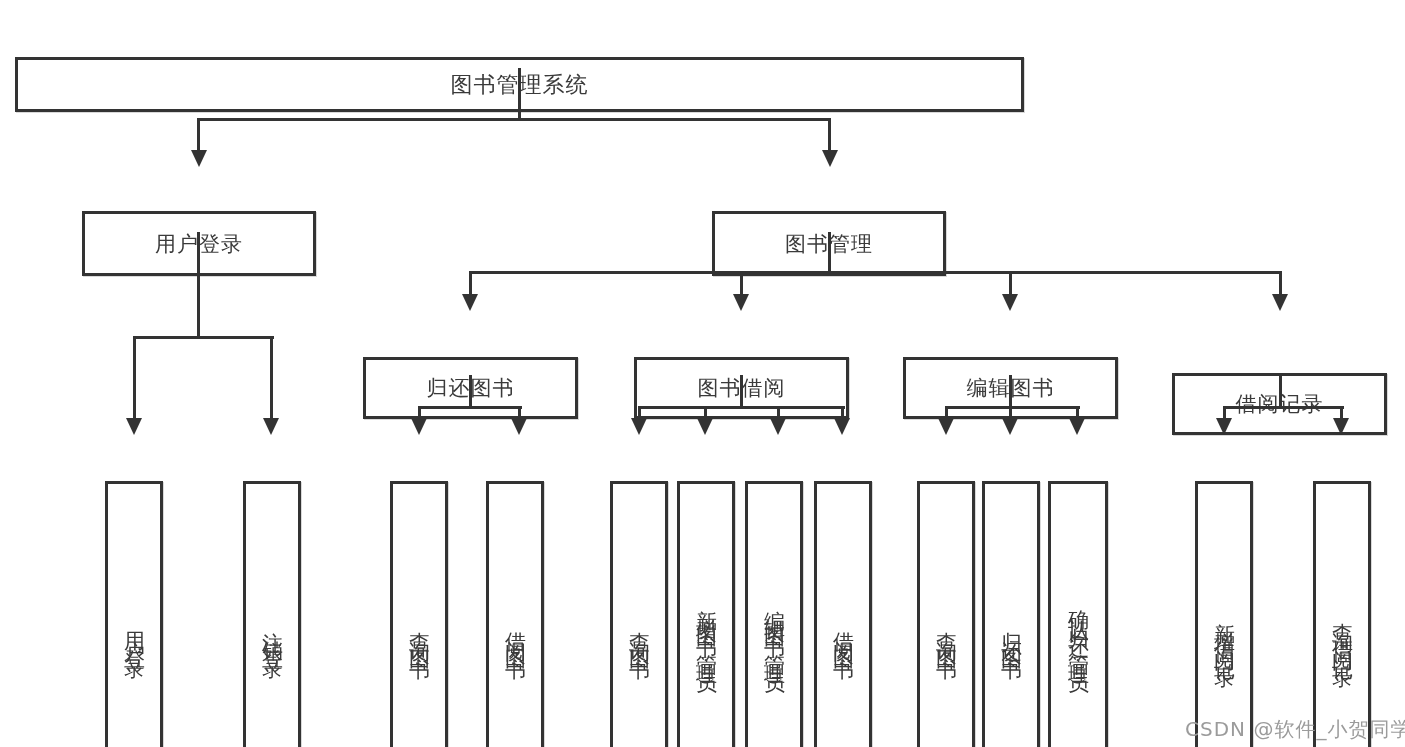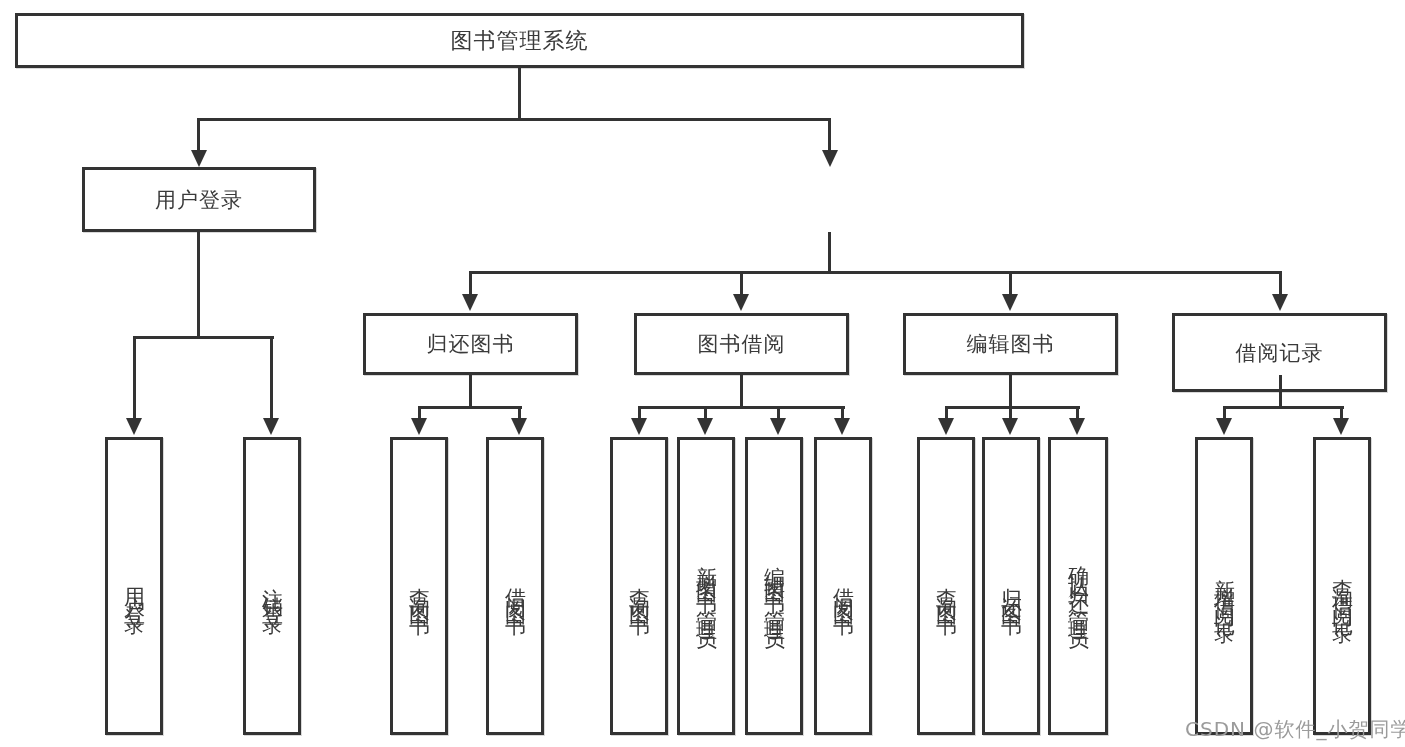--- a/index.html
+++ b/index.html
@@ -6,20 +6,21 @@
   .canvas {
     position:relative; width:1405px; height:747px; background:#ffffff;
     font-family:"DejaVu Sans", sans-serif; overflow:hidden;
   }
   .box {
     position:absolute; box-sizing:border-box; background:#ffffff;
     border:3px solid #333333; color:#3a3a3a;
     display:flex; align-items:center; justify-content:center;
     font-size:21px; letter-spacing:1px; text-align:center;
     box-shadow:1px 1px 0 rgba(160,160,160,0.4);
+    margin-top:44px;
   }
   .root-box { font-size:22px; }
   .vbox {
     writing-mode:vertical-rl; text-orientation:mixed;
     letter-spacing:9px; font-size:21px; line-height:1;
     padding-top:6px;
   }
   .hline, .vline { position:absolute; background:#333333; }
   .arrow-down {
     position:absolute; width:0; height:0;
@@ -39,20 +40,21 @@
   <div class="box root-box" style="left:15px;top:13px;width:1009px;height:55px">图书管理系统</div>
 
   <div class="vline" style="left:518px;top:68px;width:3px;height:53px"></div>
   <div class="hline" style="left:197px;top:118px;width:634px;height:3px"></div>
   <div class="vline" style="left:197px;top:118px;width:3px;height:34px"></div>
   <div class="arrow-down" style="left:191px;top:150px"></div>
   <div class="vline" style="left:828px;top:118px;width:3px;height:34px"></div>
   <div class="arrow-down" style="left:822px;top:150px"></div>
 
   <div class="box" style="left:82px;top:167px;width:234px;height:65px">用户登录</div>
+  <div class="box" style="left:712px;top:167px;width:234px;height:65px">图书管理</div>
 
   <div class="vline" style="left:197px;top:232px;width:3px;height:107px"></div>
   <div class="hline" style="left:133px;top:336px;width:141px;height:3px"></div>
   <div class="vline" style="left:133px;top:336px;width:3px;height:84px"></div>
   <div class="arrow-down" style="left:126px;top:418px"></div>
   <div class="vline" style="left:270px;top:336px;width:3px;height:84px"></div>
   <div class="arrow-down" style="left:263px;top:418px"></div>
 
   <div class="vline" style="left:828px;top:232px;width:3px;height:42px"></div>
   <div class="hline" style="left:469px;top:271px;width:813px;height:3px"></div>
@@ -61,21 +63,21 @@
   <div class="vline" style="left:740px;top:271px;width:3px;height:26px"></div>
   <div class="arrow-down" style="left:733px;top:294px"></div>
   <div class="vline" style="left:1009px;top:271px;width:3px;height:26px"></div>
   <div class="arrow-down" style="left:1002px;top:294px"></div>
   <div class="vline" style="left:1279px;top:271px;width:3px;height:26px"></div>
   <div class="arrow-down" style="left:1272px;top:294px"></div>
 
   <div class="box" style="left:363px;top:313px;width:215px;height:62px">归还图书</div>
   <div class="box" style="left:634px;top:313px;width:215px;height:62px">图书借阅</div>
   <div class="box" style="left:903px;top:313px;width:215px;height:62px">编辑图书</div>
-  <div class="box" style="left:1172px;top:313px;width:215px;height:79px">借阅记录</div>
+  <div class="box" style="left:1172px;top:329px;width:215px;height:62px">借阅记录</div>
 
   <div class="vline" style="left:469px;top:375px;width:3px;height:34px"></div>
   <div class="hline" style="left:418px;top:406px;width:104px;height:3px"></div>
   <div class="vline" style="left:418px;top:406px;width:3px;height:14px"></div>
   <div class="arrow-down" style="left:411px;top:418px"></div>
   <div class="vline" style="left:518px;top:406px;width:3px;height:14px"></div>
   <div class="arrow-down" style="left:511px;top:418px"></div>
 
   <div class="vline" style="left:740px;top:375px;width:3px;height:34px"></div>
   <div class="hline" style="left:638px;top:406px;width:207px;height:3px"></div>

